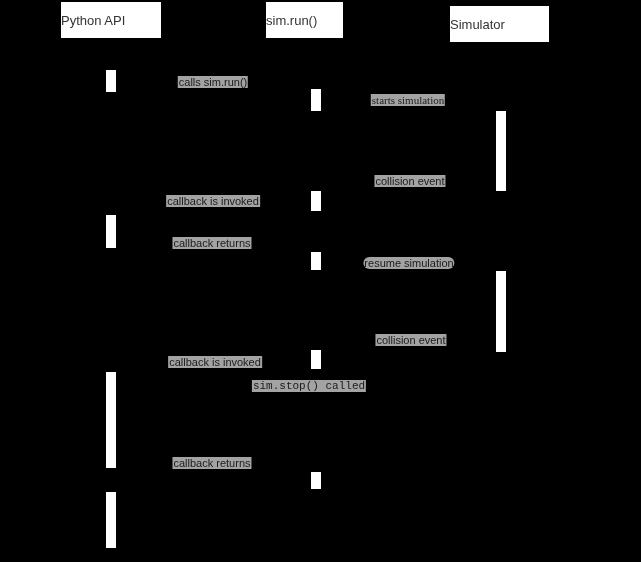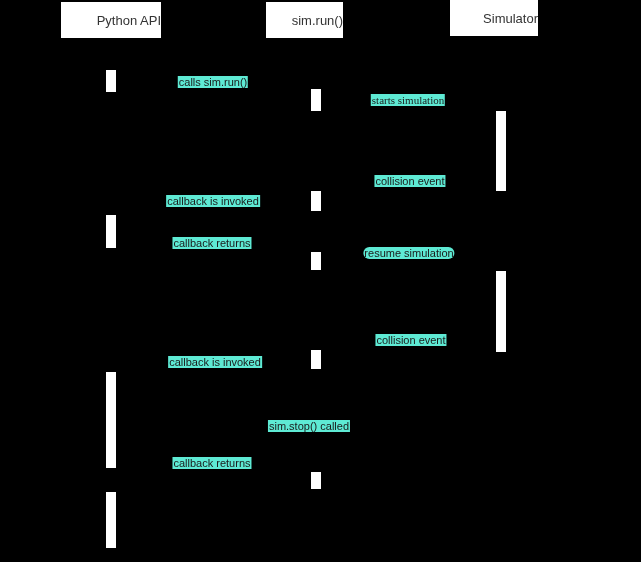--- a/index.html
+++ b/index.html
@@ -15,55 +15,55 @@
     overflow: hidden;
     font-family: "Liberation Sans", sans-serif;
   }
   .actor-box {
     position: absolute;
     width: 100px;
     height: 36px;
     background: #ffffff;
     display: flex;
     align-items: center;
-    justify-content: flex-end;
+    justify-content: flex-start;
   }
   .actor-box span {
     font-size: 13px;
     color: #333333;
     white-space: nowrap;
   }
   .activation {
     position: absolute;
     width: 10px;
     background: #ffffff;
   }
   .msg {
     position: absolute;
     transform: translateX(-50%);
-    background: #5eead4;
+    background: #a3a3a3;
     color: #1a1a1a;
     font-size: 11px;
     line-height: 12px;
     padding: 0 1px;
     white-space: nowrap;
   }
 </style>
 </head>
 <body>
 
 <div class="stage">
 
   <div class="actor-box" style="left:61px; top:2px;">
     <span>Python API</span>
   </div>
   <div class="actor-box" style="left:266px; top:2px; width:77px;">
     <span>sim.run()</span>
   </div>
-  <div class="actor-box" style="left:450px; top:0; width:88px;">
+  <div class="actor-box" style="left:450px; top:6px; width:99px;">
     <span>Simulator</span>
   </div>
 
   <div class="activation" style="left:106px; top:70px;  height:22px;"></div>
   <div class="activation" style="left:106px; top:215px; height:33px;"></div>
   <div class="activation" style="left:106px; top:372px; height:96px;"></div>
   <div class="activation" style="left:106px; top:492px; height:56px;"></div>
 
   <div class="activation" style="left:311px; top:89px;  height:22px;"></div>
   <div class="activation" style="left:311px; top:191px; height:20px;"></div>
@@ -72,19 +72,19 @@
   <div class="activation" style="left:311px; top:472px; height:17px;"></div>
 
   <div class="activation" style="left:496px; top:111px; height:80px;"></div>
   <div class="activation" style="left:496px; top:271px; height:81px;"></div>
 
   <div class="msg" style="left:213px; top:76px;">calls sim.run()</div>
   <div class="msg" style="left:408px; top:94px;font-family:Liberation Serif, serif;">starts simulation</div>
   <div class="msg" style="left:410px; top:175px;">collision event</div>
   <div class="msg" style="left:213px; top:195px;">callback is invoked</div>
   <div class="msg" style="left:212px; top:237px;">callback returns</div>
-  <div class="msg" style="left:409px; top:247px;border-radius:6px;">resume simulation</div>
+  <div class="msg" style="left:409px; top:257px;border-radius:6px;">resume simulation</div>
   <div class="msg" style="left:411px; top:334px;">collision event</div>
   <div class="msg" style="left:215px; top:356px;">callback is invoked</div>
-  <div class="msg" style="left:309px; top:420px;">sim.stop() called</div>
+  <div class="msg" style="left:309px; top:380px;font-family:Liberation Mono, monospace;">sim.stop() called</div>
   <div class="msg" style="left:212px; top:457px;">callback returns</div>
 
 </div>
 
 </body></html>

